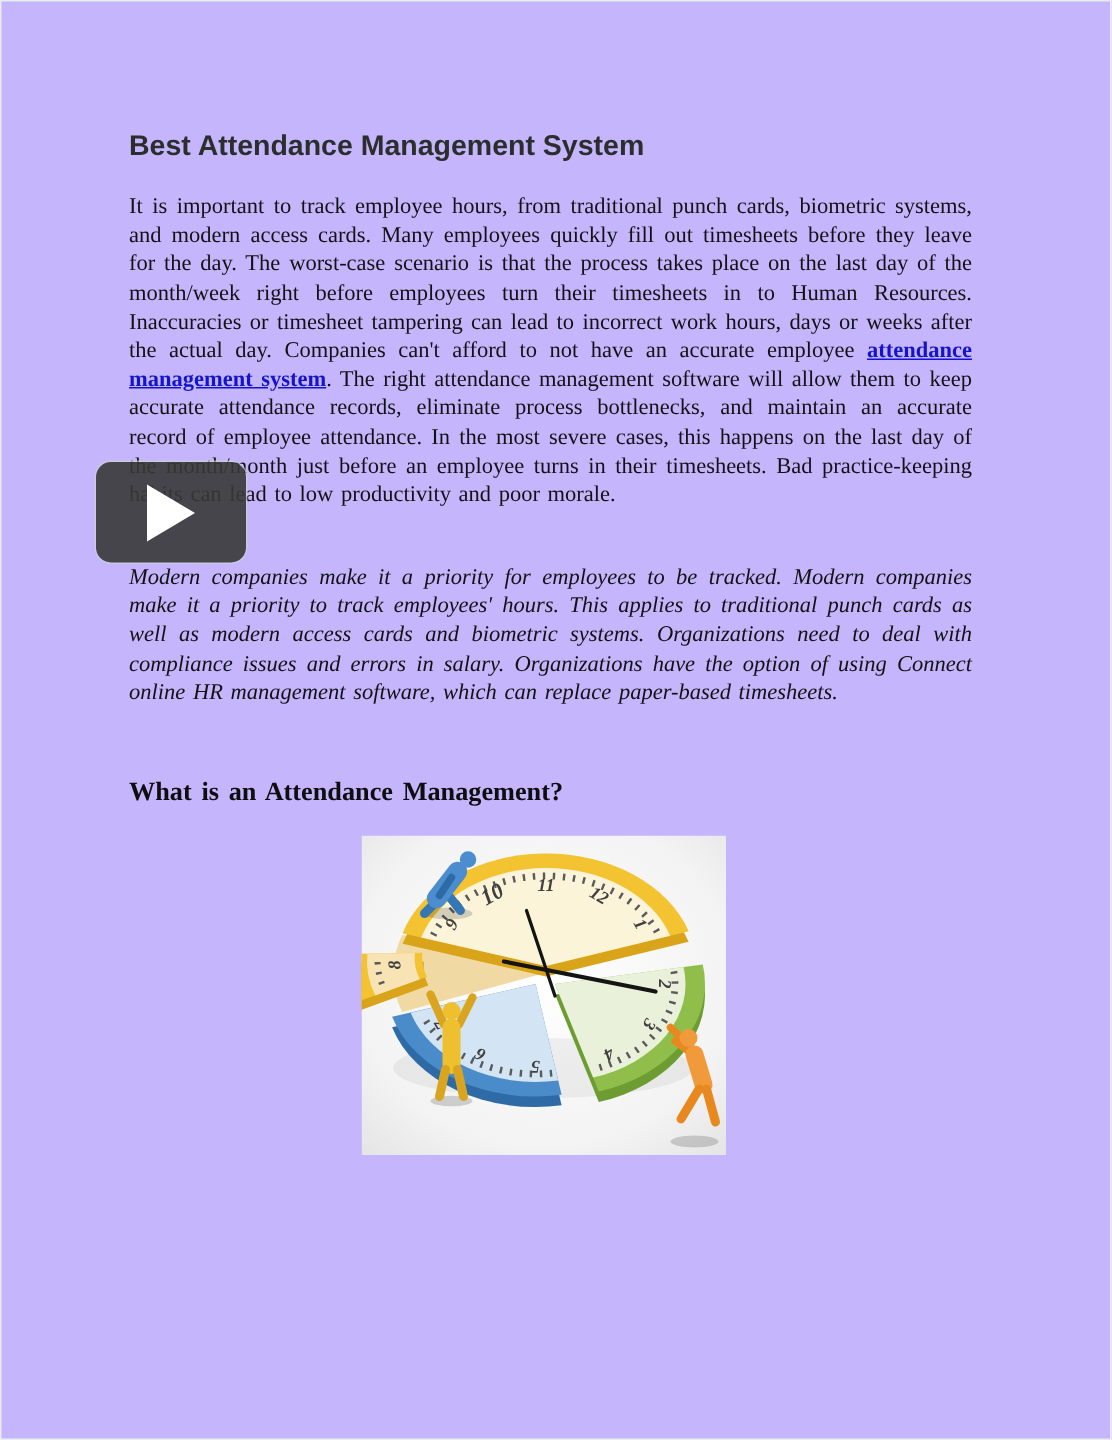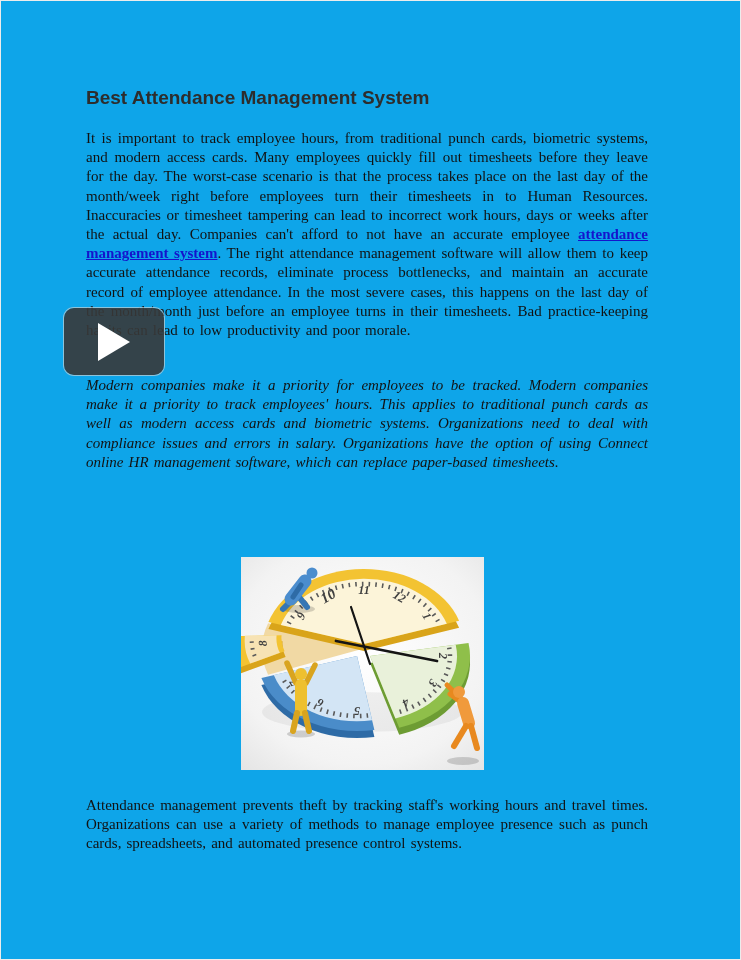--- a/index.html
+++ b/index.html
@@ -1,19 +1,19 @@
 <!DOCTYPE html>
 <html><head>
 <meta charset="utf-8">
 <style>
   html,body{margin:0;padding:0;background:#fff;}
   .page{
     position:relative;
     width:741px;height:960px;
-    background:#0ea5e9;
+    background:#c4b5fd;
     border:1px solid #ececec;
     box-sizing:border-box;
     overflow:hidden;
     font-family:"Liberation Serif", serif;
     color:#121212;
   }
   .doc-title{
     position:absolute;left:85px;top:85px;width:600px;
     font-family:"Liberation Sans", sans-serif;
     font-size:19px;font-weight:bold;color:#2d2d2d;
@@ -63,20 +63,21 @@
   <h1 class="doc-title">Best Attendance Management System</h1>
 
   <p class="body-par" id="par1"><span>It is important to track employee hours, from traditional punch cards, biometric systems, and modern access cards. Many employees quickly fill out timesheets before they leave for the day. The worst-case scenario is that the process takes place on the last day of the month/week right before employees turn their timesheets in to Human Resources. Inaccuracies or timesheet tampering can lead to incorrect work hours, days or weeks after the actual day. Companies can't afford to not have an accurate employee </span><a class="doc-link">attendance management system</a><span>. The right attendance management software will allow them to keep accurate attendance records, eliminate process bottlenecks, and maintain an accurate record of employee attendance. In the most severe cases, this happens on the last day of the month/month just before an employee turns in their timesheets. Bad practice-keeping habits can lead to low productivity and poor morale.</span></p>
 
   <div class="video-overlay">
     <div class="play-triangle"></div>
   </div>
 
   <p class="body-par" id="par2">Modern companies make it a priority for employees to be tracked. Modern companies make it a priority to track employees' hours. This applies to traditional punch cards as well as modern access cards and biometric systems. Organizations need to deal with compliance issues and errors in salary. Organizations have the option of using Connect online HR management software, which can replace paper-based timesheets.</p>
 
+  <h2 class="doc-h2">What is an Attendance Management?</h2>
 
   <div class="figure-wrap">
     <svg width="243" height="213" viewBox="0 0 243 213">
       <defs>
         <radialGradient id="bgGrad" cx="50%" cy="45%" r="75%">
           <stop offset="0%" stop-color="#ffffff"></stop>
           <stop offset="70%" stop-color="#f3f3f3"></stop>
           <stop offset="100%" stop-color="#e4e4e4"></stop>
         </radialGradient>
       </defs>
@@ -158,15 +159,14 @@
         <line x1="220" y1="142" x2="206" y2="128" stroke="#e8891f" stroke-width="5" stroke-linecap="round"></line>
         <line x1="221" y1="146" x2="209" y2="137" stroke="#e8891f" stroke-width="5" stroke-linecap="round"></line>
         <line x1="222" y1="146" x2="228" y2="166" stroke="#f09a3c" stroke-width="12" stroke-linecap="round"></line>
         <line x1="225" y1="169" x2="213" y2="189" stroke="#e8891f" stroke-width="6" stroke-linecap="round"></line>
         <line x1="230" y1="169" x2="236" y2="191" stroke="#e8891f" stroke-width="6" stroke-linecap="round"></line>
         <circle cx="218" cy="135" r="6" fill="#f09a3c"></circle>
       </g>
     </svg>
   </div>
 
-  <p class="body-par" id="par3">Attendance management prevents theft by tracking staff's working hours and travel times. Organizations can use a variety of methods to manage employee presence such as punch cards, spreadsheets, and automated presence control systems.</p>
 
 </div>
 
 </body></html>

